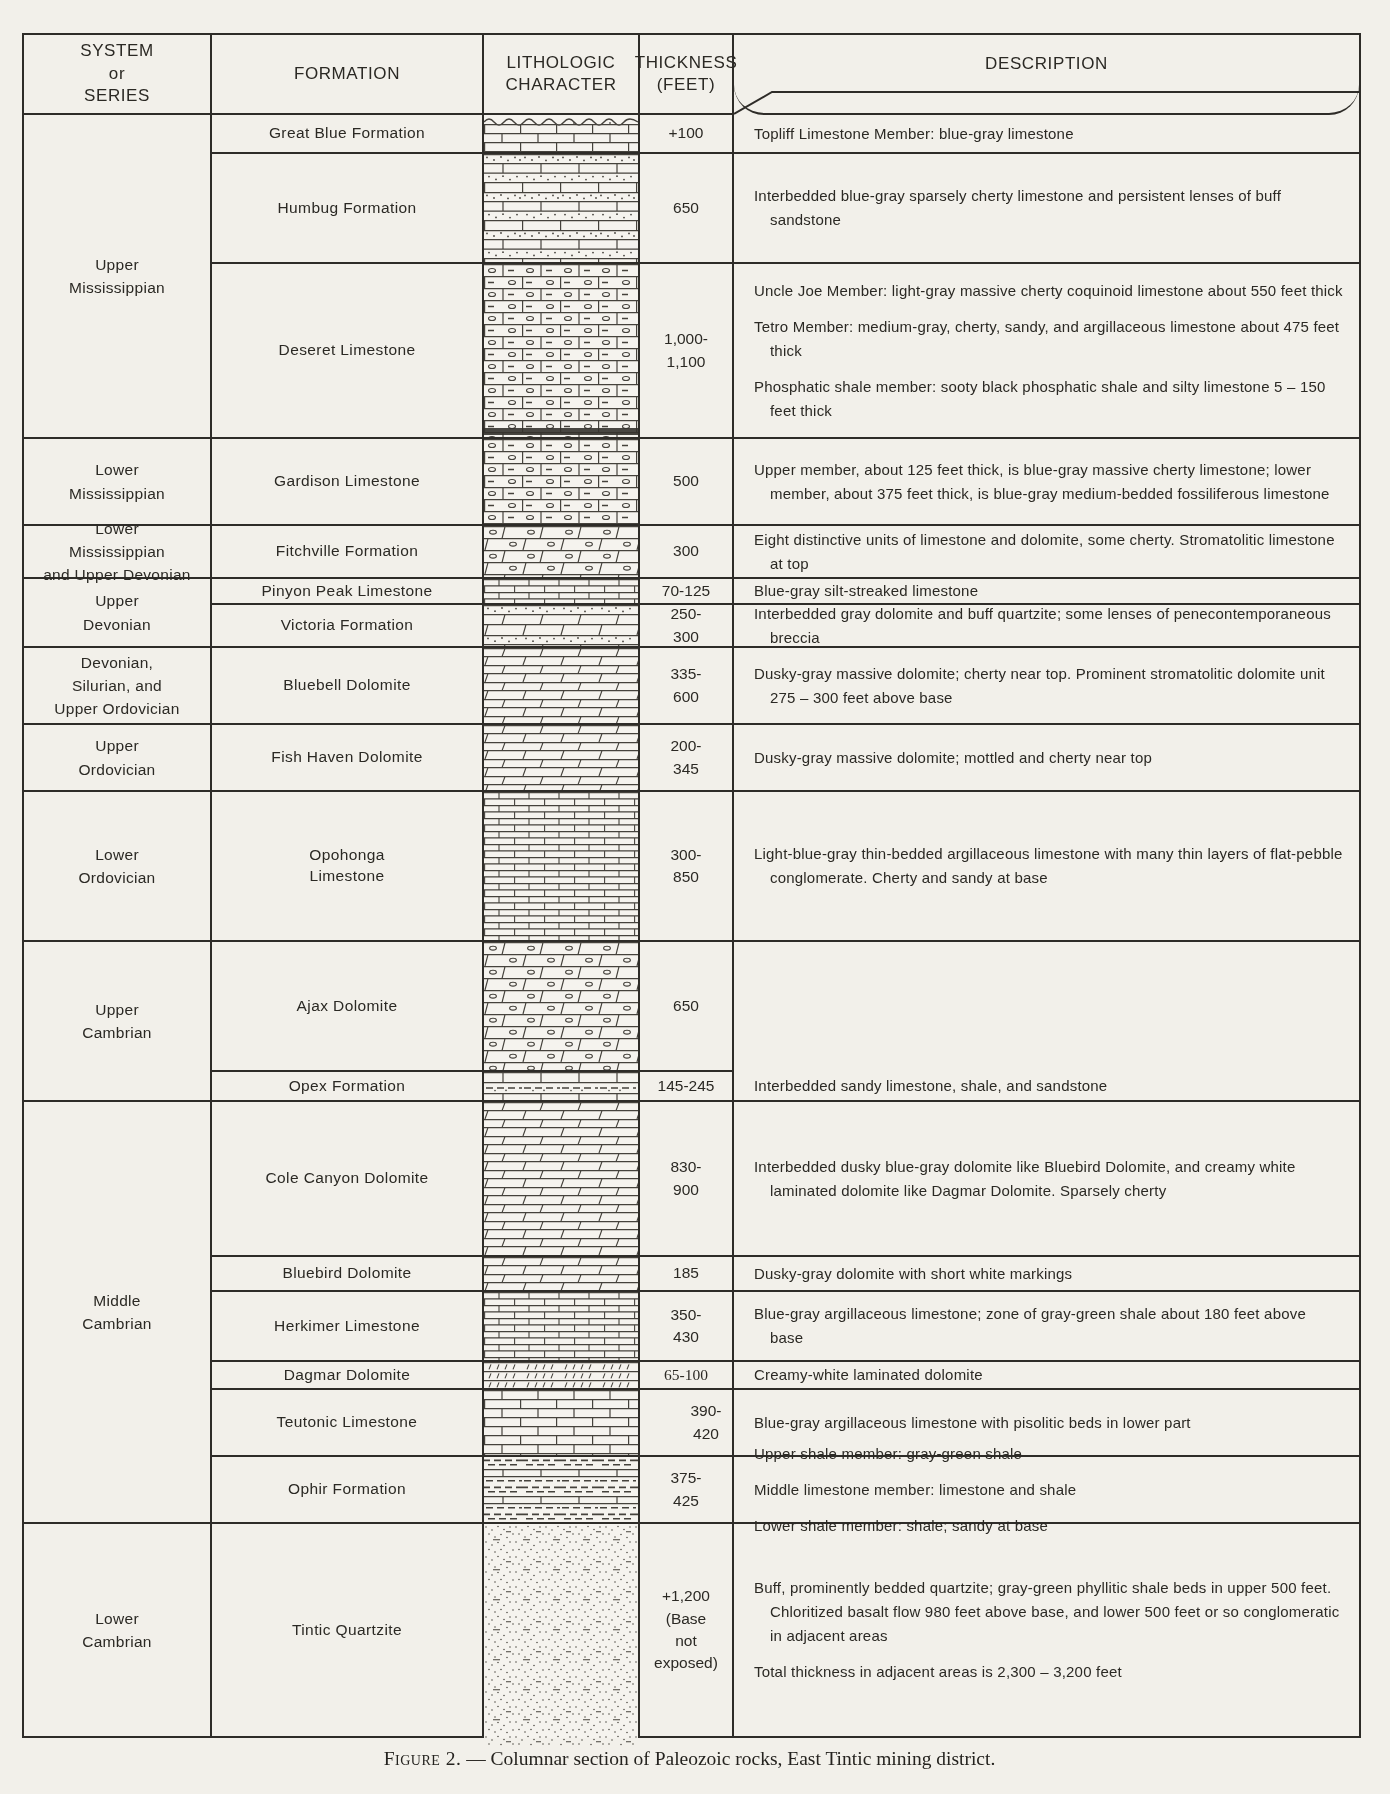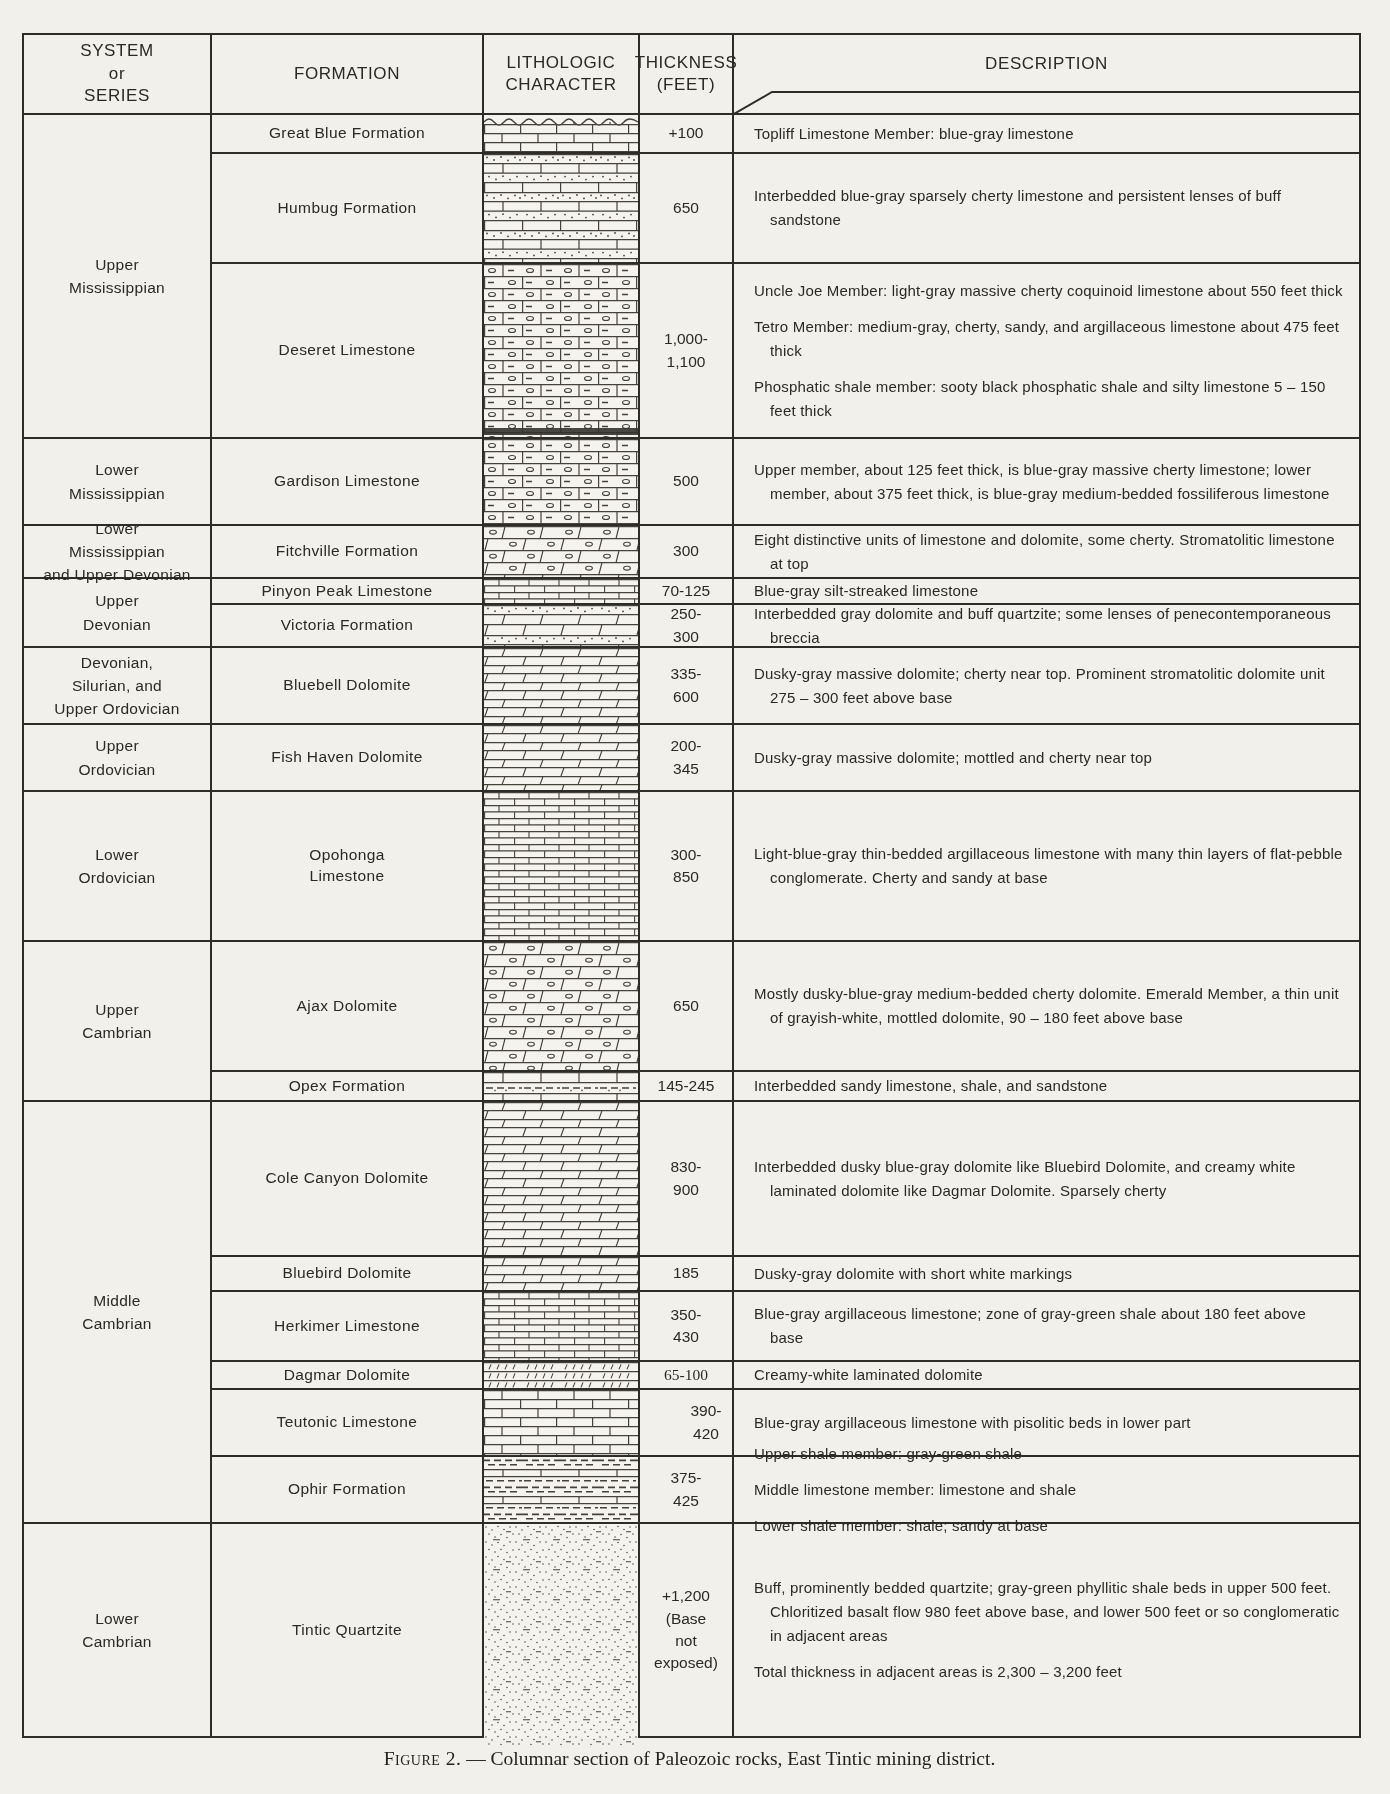--- a/index.html
+++ b/index.html
@@ -2,21 +2,21 @@
 <html><head>
 <meta charset="utf-8">
 <style>
   html,body{margin:0;padding:0;background:#f2f0ea;}
   body{width:1390px;height:1794px;position:relative;font-family:"Liberation Sans",sans-serif;color:#2b2924;}
   .sheet{position:absolute;left:0;top:0;width:1390px;height:1794px;}
   .tbl{position:absolute;left:22px;top:33px;width:1335px;border:2px solid #2e2c28;border-bottom:none;background:#f2f0ea;}
   .hgrid,.bgrid{display:grid;}
   .hcell{border-right:2px solid #2e2c28;border-bottom:2px solid #2e2c28;display:flex;align-items:center;justify-content:center;
          text-align:center;font-size:17px;letter-spacing:.6px;white-space:pre-line;line-height:1.32;position:relative;}
-  .hcell.last{border-right:none;}
+  .hcell.last{border-right:none;border-radius:30px;}
   .hcell.desc{align-items:flex-start;}
   .hcell.desc .hlabel{margin-top:18px;}
   .cell{border-right:2px solid #2e2c28;border-bottom:2px solid #2e2c28;position:relative;box-sizing:border-box;}
   .cell.no-bb{border-bottom:none;}
   .cell.de{border-right:none;}
   .sys{display:flex;align-items:center;justify-content:center;text-align:center;}
   .syslabel{white-space:pre-line;font-size:15.5px;line-height:1.5;letter-spacing:.3px;}
   .fm{display:flex;align-items:center;justify-content:center;text-align:center;}
   .fmlabel{white-space:pre-line;font-size:15.5px;letter-spacing:.4px;line-height:1.35;}
   .li{overflow:visible;background:#f5f3ee;}
@@ -340,23 +340,20 @@
           <div class="fmlabel">Ajax Dolomite</div>
         </div>
         <div class="cell li" style="grid-area: 11 / 3;">
           <svg width="154" height="128" style="display:block">
             <rect x="0" y="0" width="154" height="128" fill="url(#p-dolochert)"></rect>
           </svg>
         </div>
         <div class="cell th" style="grid-area: 11 / 4;">
           <div class="thlabel">650</div>
         </div>
-        <div class="cell de" style="grid-area: 11 / 5;">
-          <p>Mostly dusky-blue-gray medium-bedded cherty dolomite. Emerald Member, a thin unit of grayish-white, mottled dolomite, 90 – 180 feet above base</p>
-        </div>
         <div class="cell fm" style="grid-area: 12 / 2;">
           <div class="fmlabel">Opex Formation</div>
         </div>
         <div class="cell li" style="grid-area: 12 / 3;">
           <svg width="154" height="28" style="display:block">
             <rect x="0" y="0" width="154" height="28" fill="url(#p-limeshale)"></rect>
           </svg>
         </div>
         <div class="cell th" style="grid-area: 12 / 4;">
           <div class="thlabel">145-245</div>

